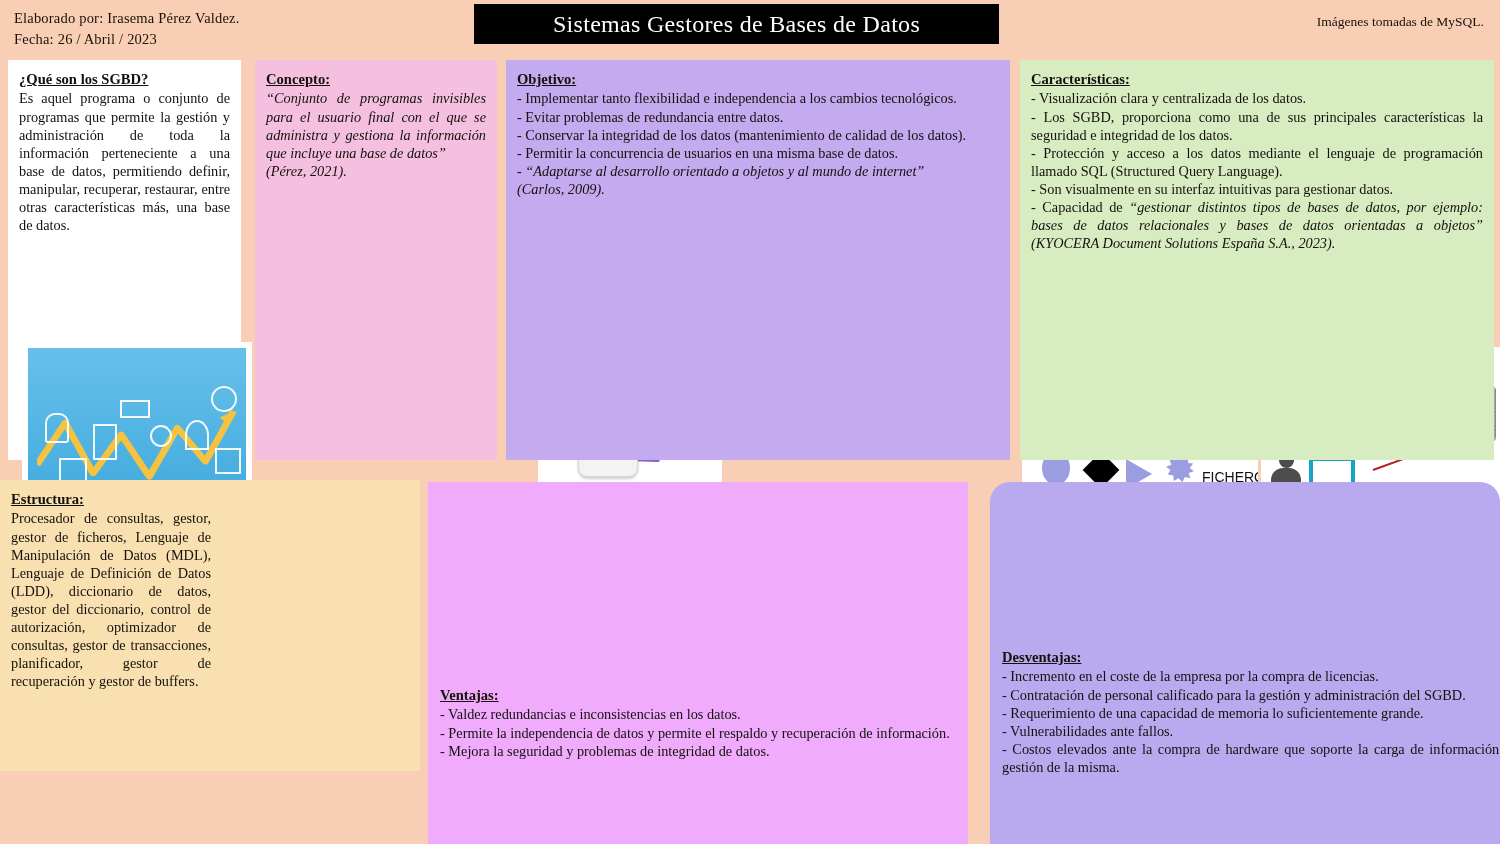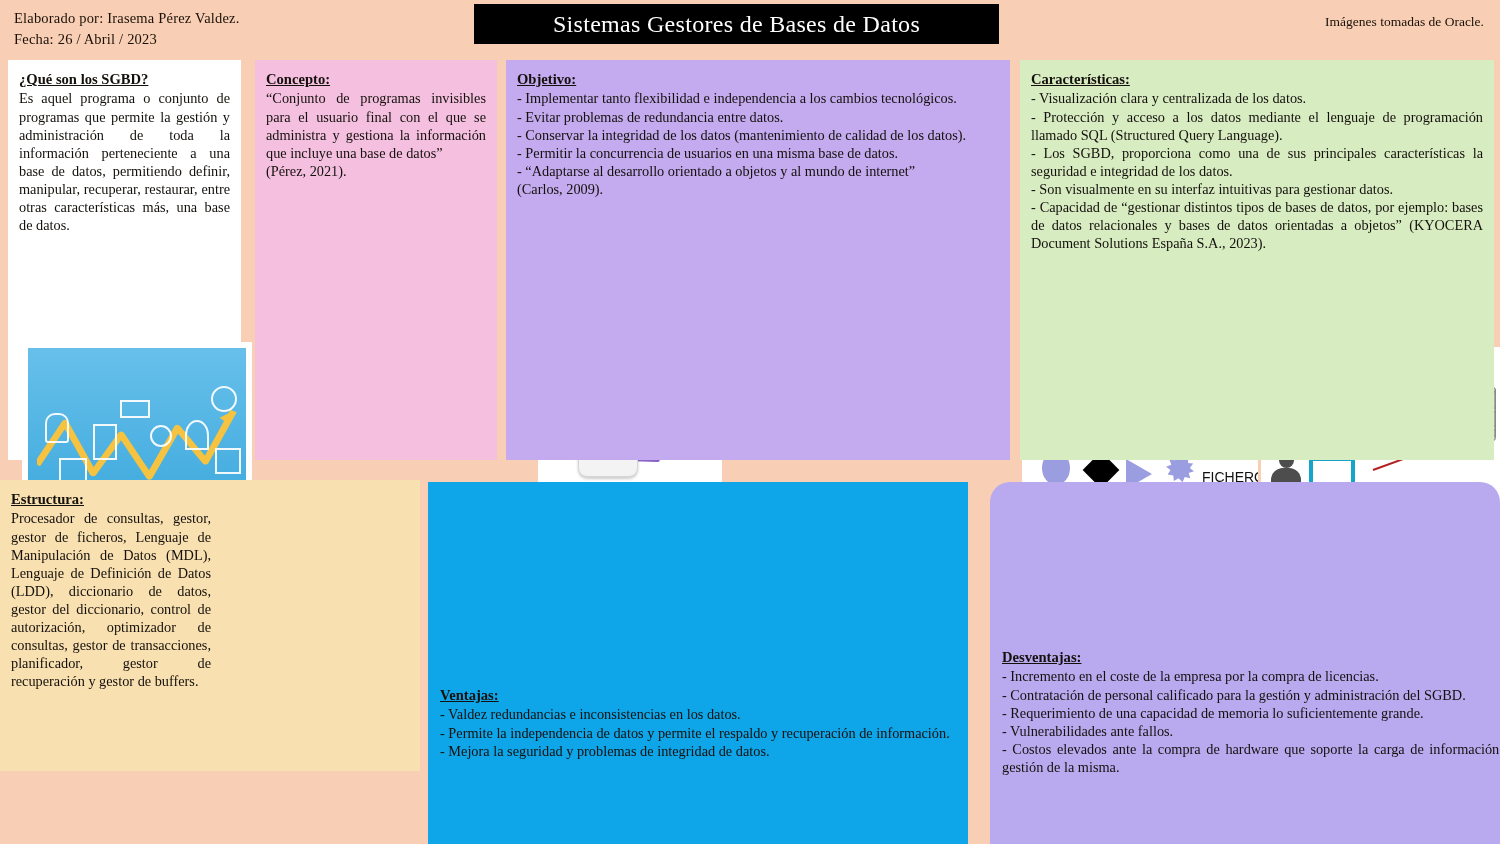--- a/index.html
+++ b/index.html
@@ -38,31 +38,31 @@
   .panel .body{
     padding:10px 11px 8px 11px;
     font-size:14.3px;line-height:1.265;
     color:#14100c;text-align:justify;
     font-family:"Liberation Serif", serif;
   }
   .heading{
     display:block;font-weight:bold;text-decoration:underline;
     margin-bottom:1px;font-size:14.6px;
   }
-  .it{}
+  .it{font-style:italic;}
   .ln{display:block;}
 
   
   #p-que   {left:8px;  top:60px;  width:233px; height:400px; background:#ffffff;}
   #p-conc  {left:255px;top:60px;  width:242px; height:400px; background:#f5c0e0;}
   #p-obj   {left:506px;top:60px;  width:504px; height:400px; background:#c4aaee;}
   #p-carac {left:1020px;top:60px; width:474px; height:400px; background:#d8ecc2;}
 
   #p-estr  {left:0px;  top:480px; width:420px; height:291px; background:#f8e0b0;}
-  #p-vent  {left:428px;top:482px; width:540px; height:362px; background:#0ea5e9;}
+  #p-vent  {left:428px;top:482px; width:540px; height:362px; background:#f0abfc;}
   #p-desv  {left:990px;top:482px; width:510px; height:446px; background:#b9aaf0;border-radius:20px;}
 
   
   .imgframe{position:absolute;background:#fff;overflow:hidden;}
 
   
   #img1{left:14px;top:282px;width:218px;height:172px;padding:6px;}
   .analytics{position:absolute;inset:6px;background:linear-gradient(180deg,#67c0ea 0%,#3da8dd 100%);overflow:hidden;}
   .an-zig{position:absolute;left:4%;top:34%;width:92%;height:44%;}
   .an-ic{position:absolute;border:2px solid #ffffff;opacity:.92;}
@@ -130,21 +130,21 @@
 
   <div class="credit">
     <div>Elaborado por: Irasema Pérez Valdez.</div>
     <div>Fecha: 26 / Abril / 2023</div>
   </div>
 
   <div class="title-bar">
     <span>Sistemas Gestores de Bases de Datos</span>
   </div>
 
-  <div class="source">Imágenes tomadas de Oracle.</div>
+  <div class="source">Imágenes tomadas de MySQL.</div>
 
   <div class="panel" id="p-que">
     <div class="body">
       <span class="heading">¿Qué son los SGBD?</span>
       <span>Es aquel programa o conjunto de programas que permite la gestión y administración de toda la información perteneciente a una base de datos, permitiendo definir, manipular, recuperar, restaurar, entre otras características más, una base de datos.</span>
     </div>
     <div class="imgframe" id="img1">
       <div class="analytics">
         <svg class="an-zig" viewBox="0 0 200 90" preserveAspectRatio="none">
           <polyline points="0,70 28,20 56,80 84,34 112,84 140,26 168,66 196,6" fill="none" stroke="#f5c33f" stroke-width="7" stroke-linejoin="round"></polyline>
@@ -266,22 +266,22 @@
           <div class="dbcap">BASE DE DATOS</div>
         </div>
       </div>
     </div>
   </div>
 
   <div class="panel" id="p-carac">
     <div class="body">
       <span class="heading">Características:</span>
       <span class="ln">- Visualización clara y centralizada de los datos.</span>
+      <span class="ln">- Los SGBD, proporciona como una de sus principales características la seguridad e integridad de los datos.</span>
       <span class="ln">- Protección y acceso a los datos mediante el lenguaje de programación llamado SQL (Structured Query Language).</span>
-      <span class="ln">- Los SGBD, proporciona como una de sus principales características la seguridad e integridad de los datos.</span>
       <span class="ln">- Son visualmente en su interfaz intuitivas para gestionar datos.</span>
       <span> - Capacidad de </span><span class="it">“gestionar distintos tipos de bases de datos, por ejemplo: bases de datos relacionales y bases de datos orientadas a objetos” (KYOCERA Document Solutions España S.A., 2023).</span>
     </div>
 
   </div>
 
   <div class="panel" id="p-estr">
     <div class="body" style="width:200px;">
       <span class="heading">Estructura:</span>
       <span>Procesador de consultas, gestor, gestor de ficheros, Lenguaje de Manipulación de Datos (MDL), Lenguaje de Definición de Datos (LDD), diccionario de datos, gestor del diccionario, control de autorización, optimizador de consultas, gestor de transacciones, planificador, gestor de recuperación y gestor de buffers.</span>

